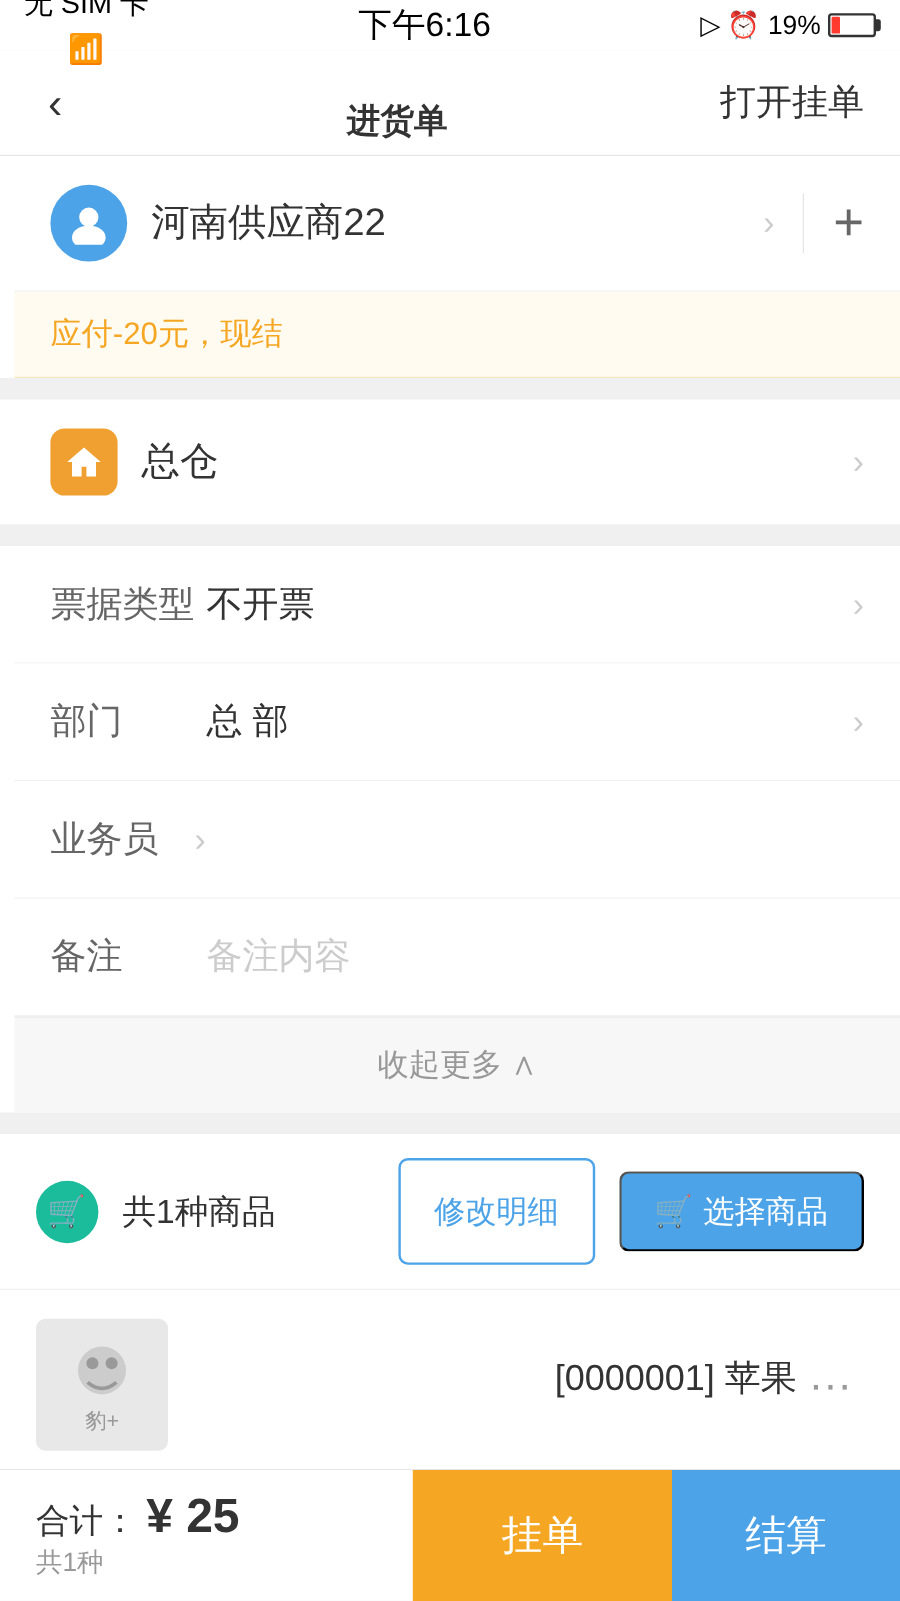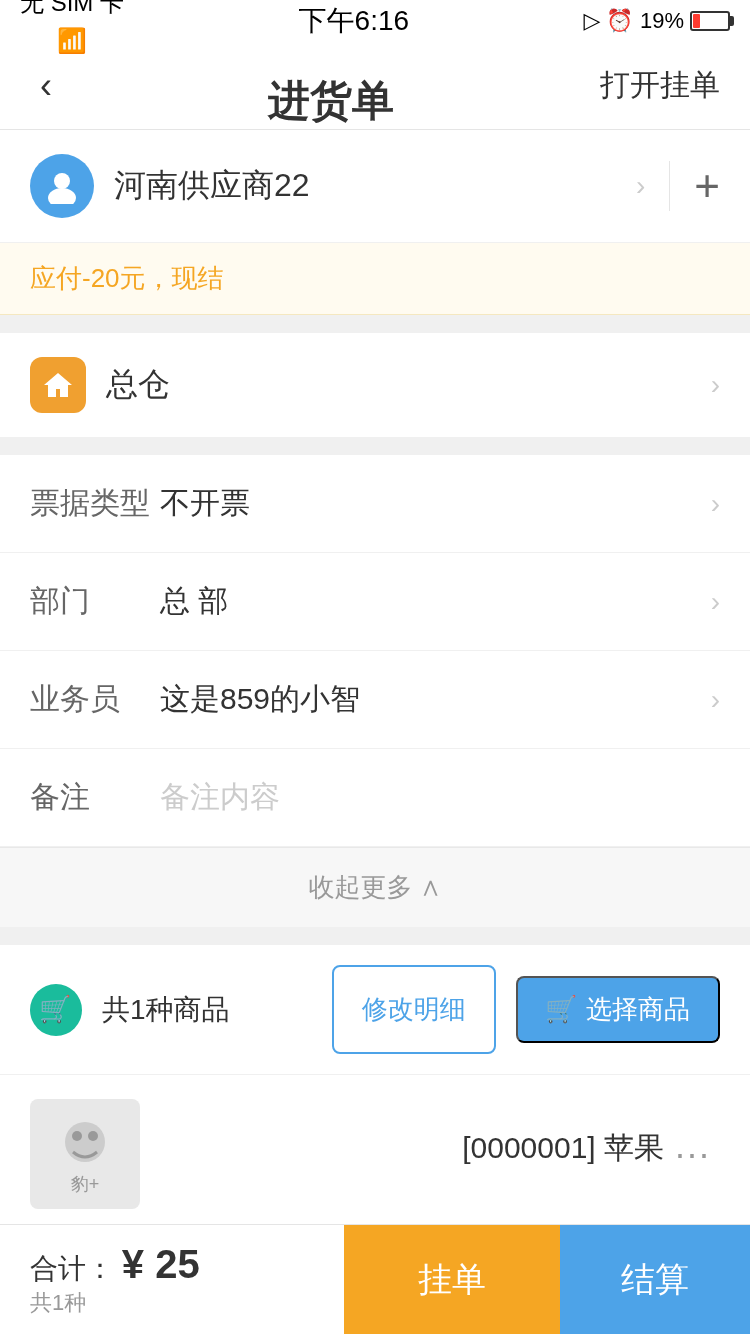--- a/index.html
+++ b/index.html
@@ -65,37 +65,38 @@
       padding: 0 30px;
       border-bottom: 1px solid #e5e5e5;
     }
     .nav-back {
       font-size: 36px;
       color: #333;
       cursor: pointer;
       padding: 10px;
     }
     .nav-title {
-      font-size: 42px;
+      font-size: 28px;
       font-weight: 600;
       color: #333;
       margin-top: 31px;
     }
     .nav-action {
       font-size: 30px;
       color: #333;
     }
 
     
     .content { background: #f0f0f0; }
 
     
     .section {
       background: #fff;
       margin-bottom: 18px;
+      padding-left: 12px;
     }
 
     
     .supplier-row {
       display: flex;
       align-items: center;
       padding: 24px 30px;
       border-bottom: 1px solid #f0f0f0;
     }
     .supplier-avatar {
@@ -397,21 +398,20 @@
         <span class="form-value">不开票</span>
         <span class="chevron-right">›</span>
       </div>
       <div class="form-row">
         <span class="form-label">部门</span>
         <span class="form-value">总 部</span>
         <span class="chevron-right">›</span>
       </div>
       <div class="form-row">
         <span class="form-label">业务员</span>
-        <span class="form-value">这是859的小智</span>
         <span class="chevron-right">›</span>
       </div>
       <div class="form-row">
         <span class="form-label">备注</span>
         <span class="form-value placeholder">备注内容</span>
       </div>
       <div class="collapse-btn">收起更多 ∧</div>
     </div>
 
     <div class="product-section">

